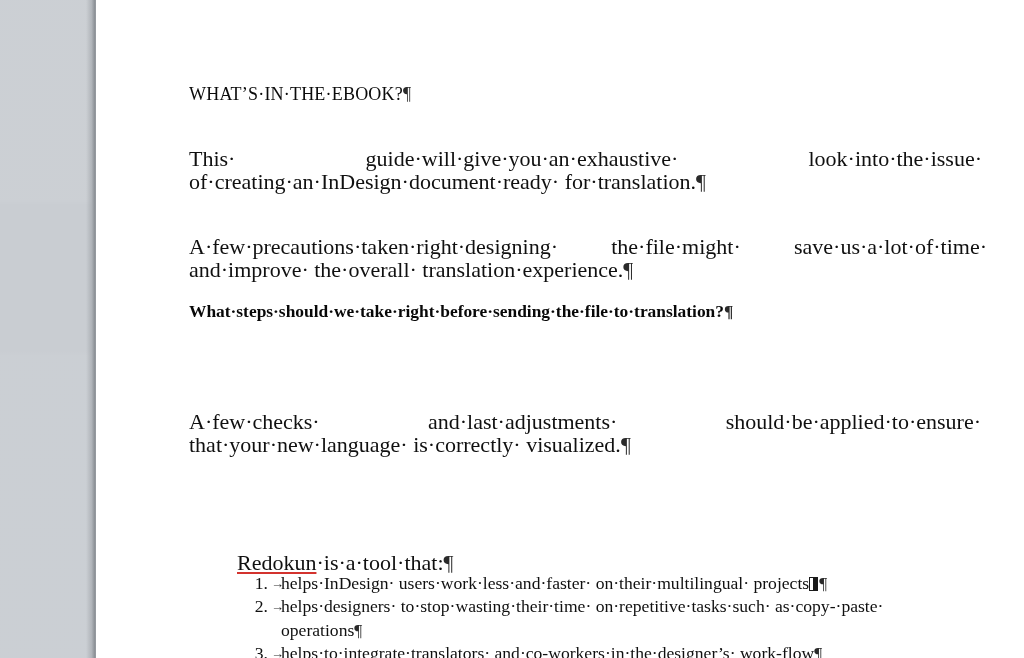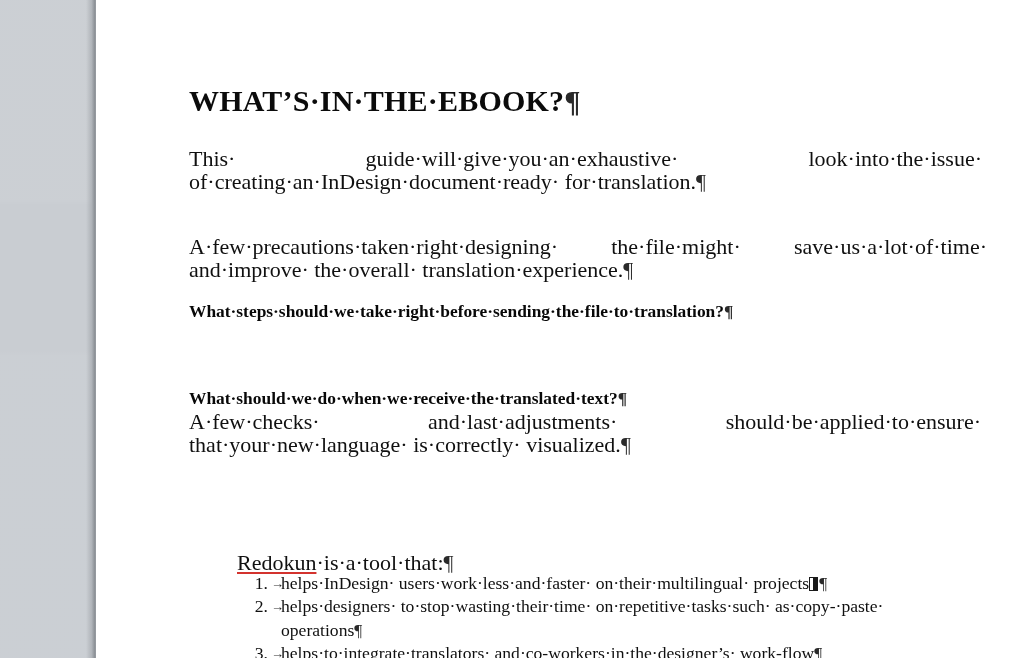--- a/index.html
+++ b/index.html
@@ -61,22 +61,22 @@
   #page-body {
     position: absolute;
     left: 93px;          
     top: 0;
     width: 800px;
     height: 658px;
   }
 
   
   .h1 {
-    font-size: 30px;
-    font-weight: bold;
+    font-size: 18px;
+    font-weight: normal;
     letter-spacing: 0.2px;
     color: #0b0b0b;
     line-height: 1.12;
     white-space: nowrap;
   }
   .para {
     font-size: 22px;
     line-height: 23.2px;
     color: #101010;
     text-align: justify;
@@ -175,21 +175,20 @@
       <div class="blk h1" id="title-1"><span>WHAT’S·IN·THE·EBOOK?</span><span class="mark pilcrow">¶</span></div>
 
       <div class="blk para" id="intro-para"><span>This· guide·will·give·you·an·exhaustive· look·into·the·issue· of·creating·an·InDesign·document·ready· for·translation.</span><span class="mark pilcrow">¶</span></div>
 
 
       <div class="blk para" id="sec1-para"><span>A·few·precautions·taken·right·designing· the·file·might· save·us·a·lot·of·time· and·improve· the·overall· translation·experience.</span><span class="mark pilcrow">¶</span></div>
 
       <div class="blk subhead" id="sec2-head"><span>What·steps·should·we·take·right·before·sending·the·file·to·translation?</span><span class="mark pilcrow">¶</span></div>
 
 
-      <div class="blk subhead" id="sec3-head"><span>What·should·we·do·when·we·receive·the·translated·text?</span><span class="mark pilcrow">¶</span></div>
 
       <div class="blk para" id="sec3-para"><span>A·few·checks· and·last·adjustments· should·be·applied·to·ensure· that·your·new·language· is·correctly· visualized.</span><span class="mark pilcrow">¶</span></div>
 
 
       <div class="blk para" id="redokun-lead"><span class="misspelled">Redokun</span><span>·is·a·tool·that:</span><span class="mark pilcrow">¶</span></div>
 
       <div class="blk" id="feature-list">
         <ol class="doclist">
 
           <li>

